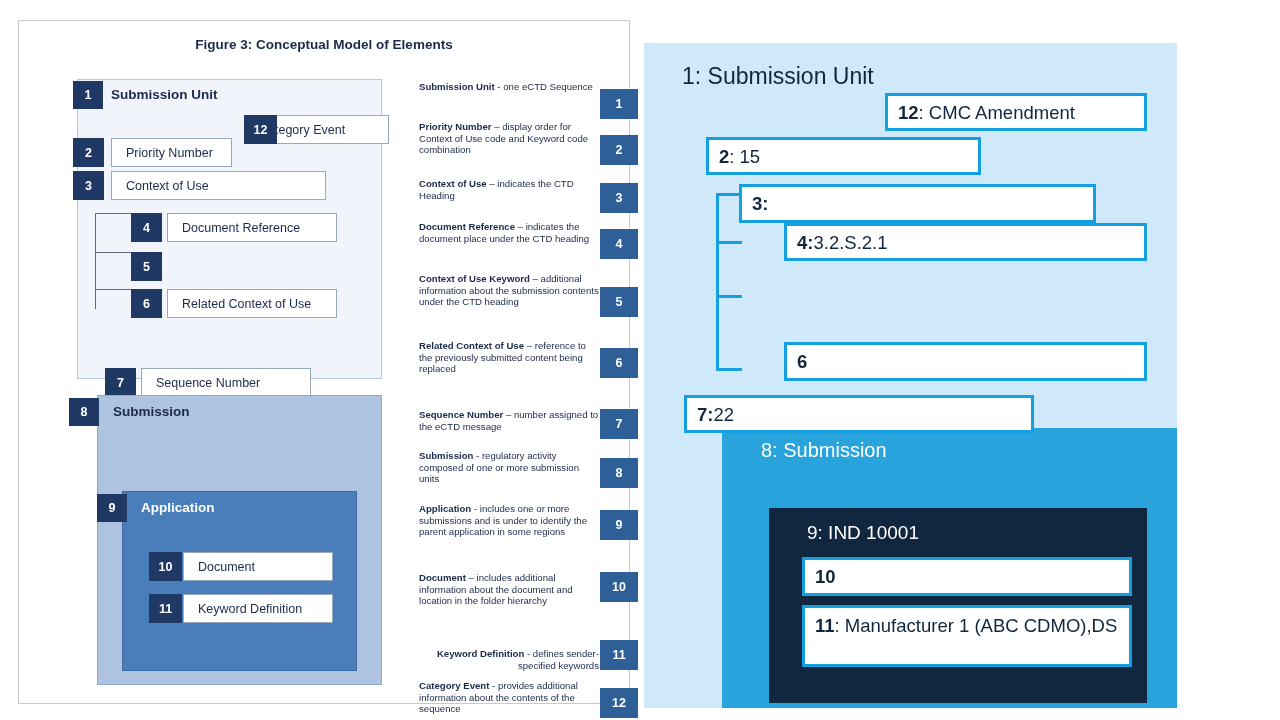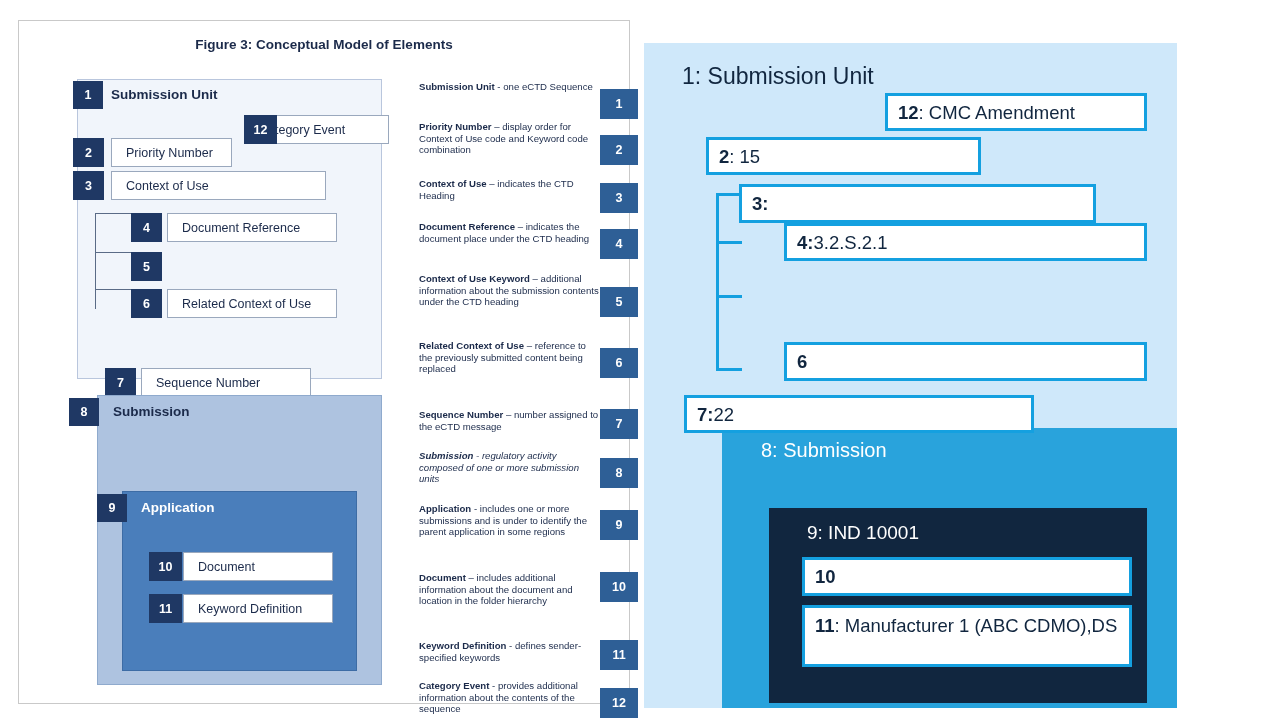--- a/index.html
+++ b/index.html
@@ -269,36 +269,36 @@
       <div class="desc-text" style="top:0;"><b>Related Context of Use</b><span> – reference to the previously submitted content being replaced</span></div>
       <div class="desc-num" style="left:193px; top:8px;">6</div>
     </div>
 
     <div class="desc-row" style="top:336px;">
       <div class="desc-text" style="top:0;"><b>Sequence Number</b><span> – number assigned to the eCTD message</span></div>
       <div class="desc-num" style="left:193px; top:0px;">7</div>
     </div>
 
     <div class="desc-row" style="top:377px;">
-      <div class="desc-text" style="top:0;font-style:italic;"><b>Submission</b><span>  - regulatory activity composed of one or more submission units</span></div>
+      <div class="desc-text" style="top:0;"><b>Submission</b><span>  - regulatory activity composed of one or more submission units</span></div>
       <div class="desc-num" style="left:193px; top:8px;">8</div>
     </div>
 
     <div class="desc-row" style="top:430px;">
       <div class="desc-text" style="top:0;"><b>Application</b><span>  - includes one or more submissions and is under to identify the parent application in some regions</span></div>
       <div class="desc-num" style="left:193px; top:7px;">9</div>
     </div>
 
     <div class="desc-row" style="top:499px;">
       <div class="desc-text" style="top:0;"><b>Document</b><span> – includes additional information about the document and location in the folder hierarchy</span></div>
       <div class="desc-num" style="left:193px; top:0px;">10</div>
     </div>
 
     <div class="desc-row" style="top:567px;">
-      <div class="desc-text" style="top:0;"><b>Keyword Definition</b><span>  - defines sender-specified keywords</span></div>
+      <div class="desc-text" style="top:8px;text-align:right;"><b>Keyword Definition</b><span>  - defines sender-specified keywords</span></div>
       <div class="desc-num" style="left:193px; top:0px;">11</div>
     </div>
 
     <div class="desc-row" style="top:607px;">
       <div class="desc-text" style="top:0;"><b>Category Event</b><span>  - provides additional information about the contents of the sequence</span></div>
       <div class="desc-num" style="left:193px; top:8px;">12</div>
     </div>
 
   </div>
 </div>

